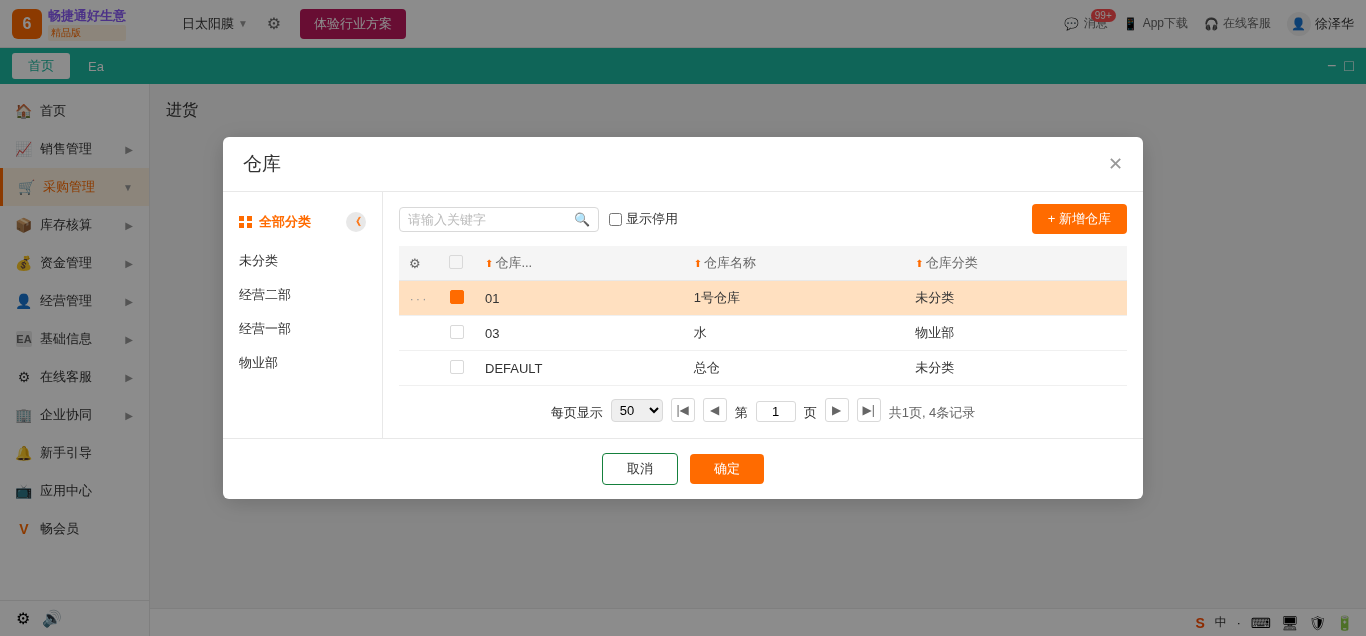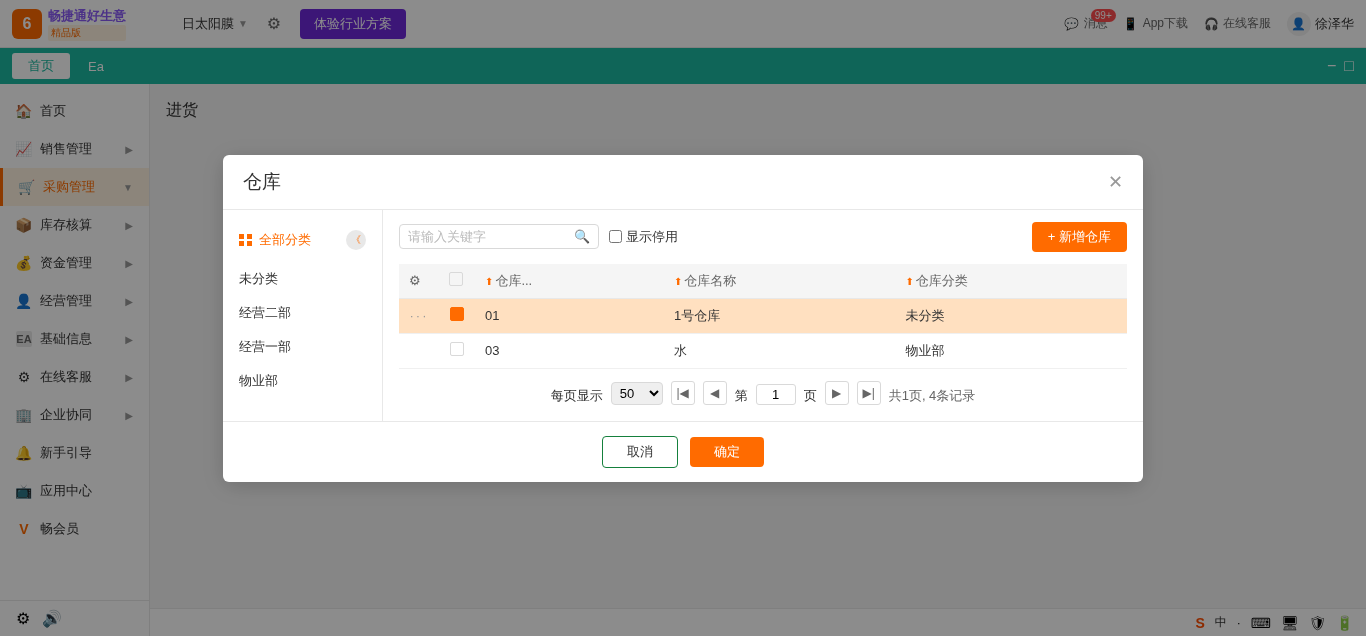--- a/index.html
+++ b/index.html
@@ -9,21 +9,21 @@
     .top-header {
       display: flex; align-items: center; height: 48px;
       background: #fff; border-bottom: 1px solid #e8e8e8;
       padding: 0 12px; gap: 10px;
     }
     .logo-area { display: flex; align-items: center; gap: 6px; width: 150px; }
     .logo-icon { width: 30px; height: 30px; background: #ff6b00; border-radius: 6px; display: flex; align-items: center; justify-content: center; color: #fff; font-weight: bold; font-size: 16px; }
     .logo-tag { font-size: 10px; color: #ff6b00; background: #fff3e0; padding: 1px 3px; border-radius: 2px; }
     .company-selector { display: flex; align-items: center; gap: 4px; cursor: pointer; color: #333; font-size: 13px; margin-left: 10px; }
     .settings-btn { width: 32px; height: 32px; display: flex; align-items: center; justify-content: center; color: #666; cursor: pointer; font-size: 16px; }
-    .trial-btn { background: #6d28d9; color: #fff; border: none; padding: 6px 14px; border-radius: 4px; cursor: pointer; font-size: 13px; }
+    .trial-btn { background: #be185d; color: #fff; border: none; padding: 6px 14px; border-radius: 4px; cursor: pointer; font-size: 13px; }
     .header-right { margin-left: auto; display: flex; align-items: center; gap: 16px; }
     .header-icon-item { display: flex; align-items: center; gap: 4px; cursor: pointer; color: #666; font-size: 12px; position: relative; }
     .badge { background: #ff4d4f; color: #fff; font-size: 10px; padding: 1px 4px; border-radius: 8px; position: absolute; top: -6px; right: -8px; }
     .user-name { color: #333; font-size: 13px; }
 
     
     .nav-tabs { display: flex; align-items: center; height: 36px; background: #1db8a0; padding: 0 12px; gap: 2px; }
     .nav-tab { padding: 4px 16px; color: #fff; cursor: pointer; font-size: 13px; border-radius: 3px; }
     .nav-tab.active { background: #fff; color: #1db8a0; }
 
@@ -46,21 +46,21 @@
 
     
     .dialog { background: #fff; border-radius: 6px; width: 920px; max-height: 580px; display: flex; flex-direction: column; box-shadow: 0 4px 24px rgba(0,0,0,0.18); }
     .dialog-header { display: flex; align-items: center; justify-content: space-between; padding: 14px 20px; border-bottom: 1px solid #e8e8e8; }
     .dialog-title { font-size: 19px; color: #333; font-weight: 500; }
     .dialog-close { cursor: pointer; color: #999; font-size: 18px; }
     .dialog-body { display: flex; flex: 1; overflow: hidden; }
 
     
     .category-panel { width: 160px; border-right: 1px solid #e8e8e8; padding: 12px 0; flex-shrink: 0; }
-    .category-header { display: flex; align-items: center; gap: 6px; padding: 8px 16px 12px; font-size: 13px; color: #ff6b00; font-weight: 400; cursor: pointer; }
+    .category-header { display: flex; align-items: center; gap: 6px; padding: 8px 16px 12px; font-size: 13px; color: #ff6b00; font-weight: 700; cursor: pointer; }
     .category-collapse { width: 20px; height: 20px; background: #e8e8e8; border-radius: 50%; display: flex; align-items: center; justify-content: center; font-size: 10px; cursor: pointer; margin-left: auto; }
     .category-item { padding: 8px 16px; cursor: pointer; color: #333; font-size: 13px; }
 
     
     .table-panel { flex: 1; display: flex; flex-direction: column; padding: 12px 16px; overflow: hidden; }
     .table-toolbar { display: flex; align-items: center; gap: 10px; margin-bottom: 12px; }
     .search-input-wrap { display: flex; align-items: center; border: 1px solid #d9d9d9; border-radius: 4px; padding: 4px 8px; width: 200px; gap: 6px; }
     .search-input-wrap input { border: none; outline: none; font-size: 13px; width: 160px; color: #333; }
     .search-input-wrap input::placeholder { color: #bbb; }
     .search-icon { color: #bbb; cursor: pointer; }
@@ -282,20 +282,31 @@
                 <tr>
       <td class="td-center">
         
       </td>
       <td class="td-center">
         <span class="custom-checkbox" style=""></span>
       </td>
       <td>03</td>
       <td>水</td>
       <td>物业部</td>
+    </tr>
+                <tr>
+      <td class="td-center">
+        
+      </td>
+      <td class="td-center">
+        <span class="custom-checkbox" style=""></span>
+      </td>
+      <td>DEFAULT</td>
+      <td>总仓</td>
+      <td>未分类</td>
     </tr>
               </tbody>
           </table>
         </div>
 
         <div class="pagination">
           <span>每页显示</span>
           <div class="page-select">
             <select>
               <option>10</option>

